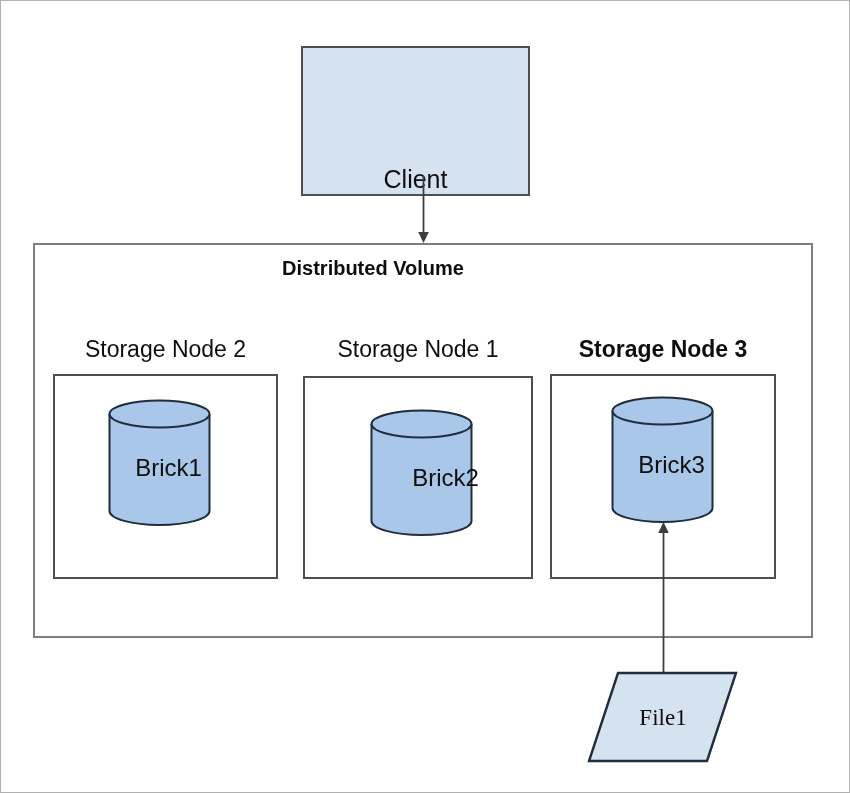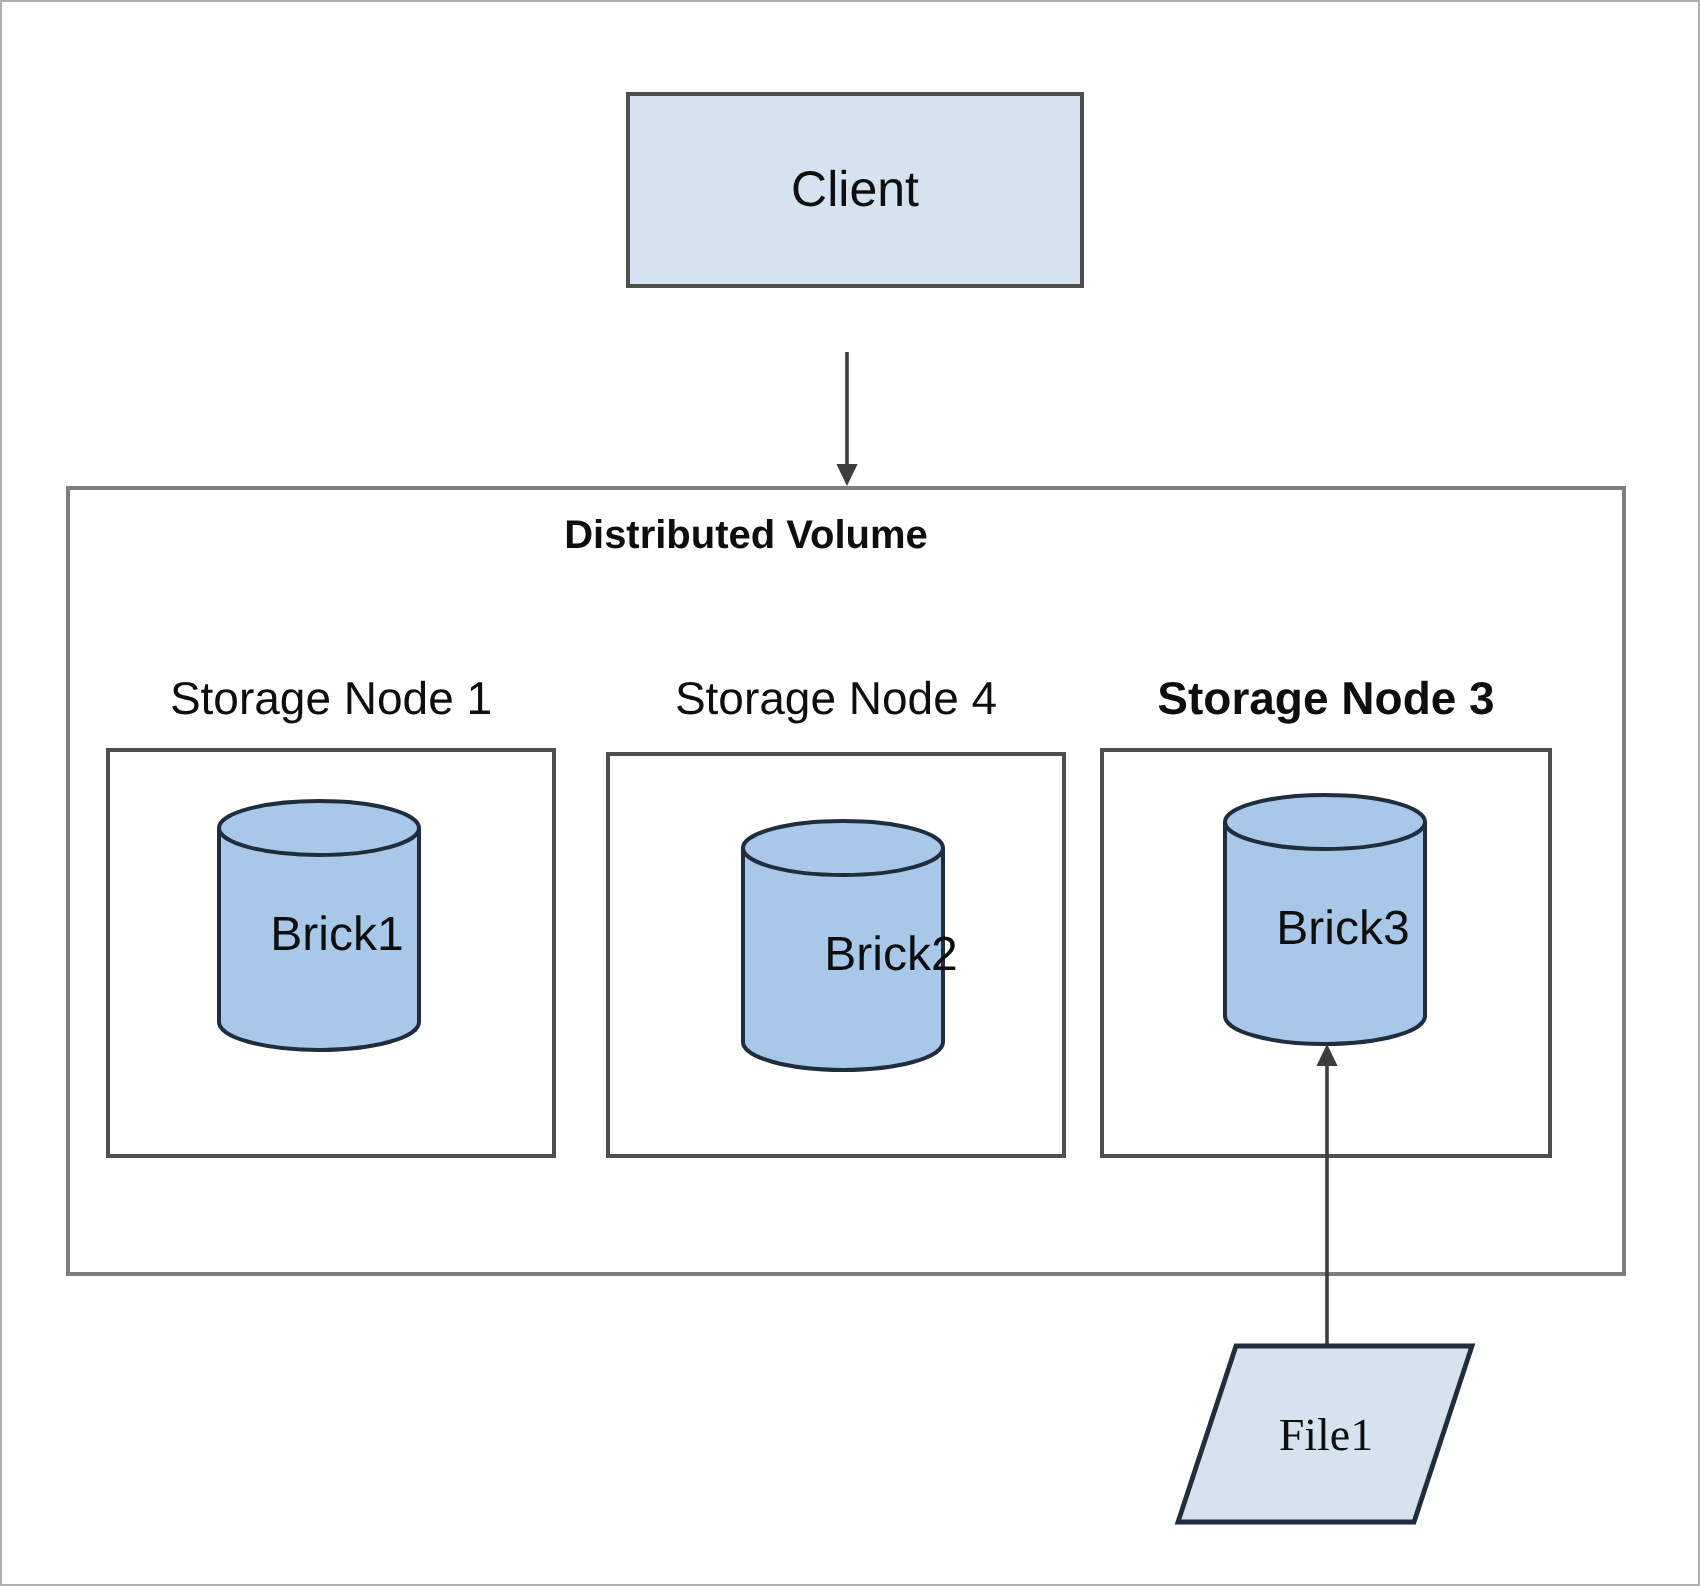--- a/index.html
+++ b/index.html
@@ -9,24 +9,24 @@
     width: 850px;
     height: 793px;
     background: #ffffff;
     border: 1px solid var(--frame-border, #b0b0b0);
     overflow: hidden;
     color: #0e0e0e;
   }
   .abs { position: absolute; }
 
   .client-box {
-    left: 312px; top: 45px; width: 229px; height: 98px;
+    left: 300px; top: 45px; width: 229px; height: 150px;
     background: var(--box-fill, #d5e3f1);
     border: 2px solid var(--client-border, #4f4f4f);
-    display: flex; align-items: center; justify-content: center;
+    display: flex; align-items: flex-end; justify-content: center;
     font-size: 25px;
   }
 
   .volume-box {
     left: 32px; top: 242px; width: 780px; height: 395px;
     border: 2px solid var(--volume-border, #7e7e7e);
     background: transparent;
   }
   .volume-title {
     left: 32px; top: 256px; width: 680px;
@@ -88,22 +88,22 @@
   </div>
 
   <svg class="abs connector arrow-client" width="21" height="67" viewBox="0 0 21 67">
     <line x1="10.5" y1="0" x2="10.5" y2="58" style="stroke: var(--arrow-color); stroke-width: 1.8;"></line>
     <polygon points="10.5,67 5.2,56 15.8,56" style="fill: var(--arrow-color);"></polygon>
   </svg>
 
   <div class="abs volume-box"></div>
   <div class="abs volume-title">Distributed Volume</div>
 
-  <div class="abs node-label n1">Storage Node 1</div>
-  <div class="abs node-label n2">Storage Node 4</div>
+  <div class="abs node-label n1">Storage Node 2</div>
+  <div class="abs node-label n2">Storage Node 1</div>
   <div class="abs node-label n3">Storage Node 3</div>
 
   <div class="abs node-box n1"></div>
   <div class="abs node-box n2"></div>
   <div class="abs node-box n3"></div>
 
   <svg class="abs cylinder cyl1" width="103" height="128" viewBox="0 0 103 128">
     <path d="M1.5,15 v97 a50,14 0 0 0 100,0 v-97" style="fill: var(--cylinder-fill); stroke: var(--shape-stroke); stroke-width: 2;"></path>
     <ellipse cx="51.5" cy="15" rx="50" ry="13.5" style="fill: var(--cylinder-fill); stroke: var(--shape-stroke); stroke-width: 2;"></ellipse>
   </svg>

